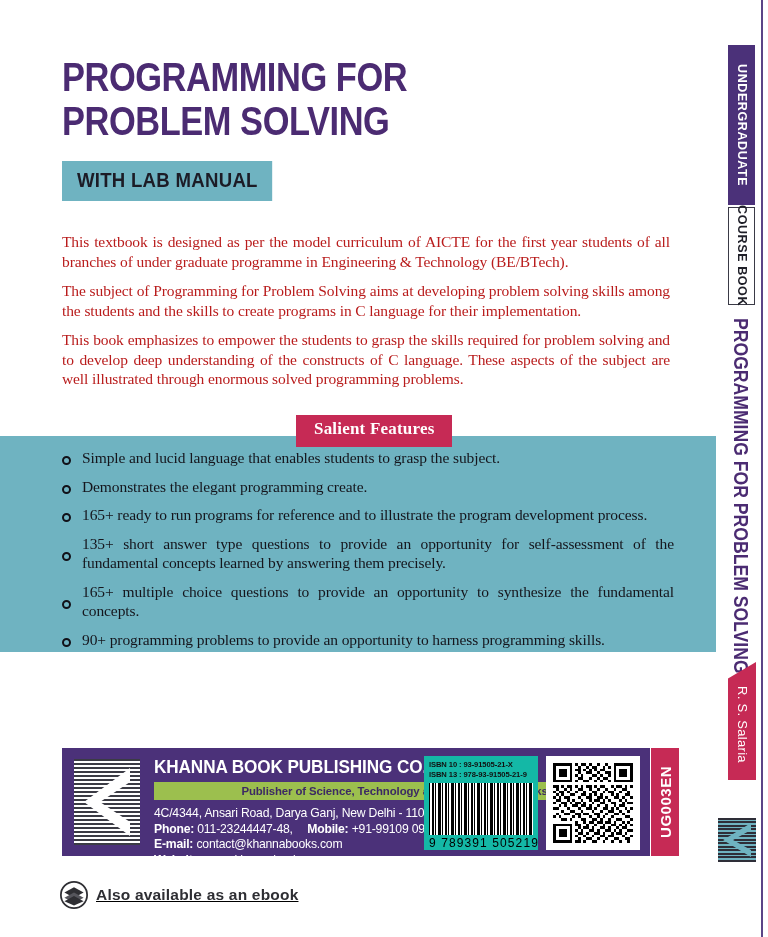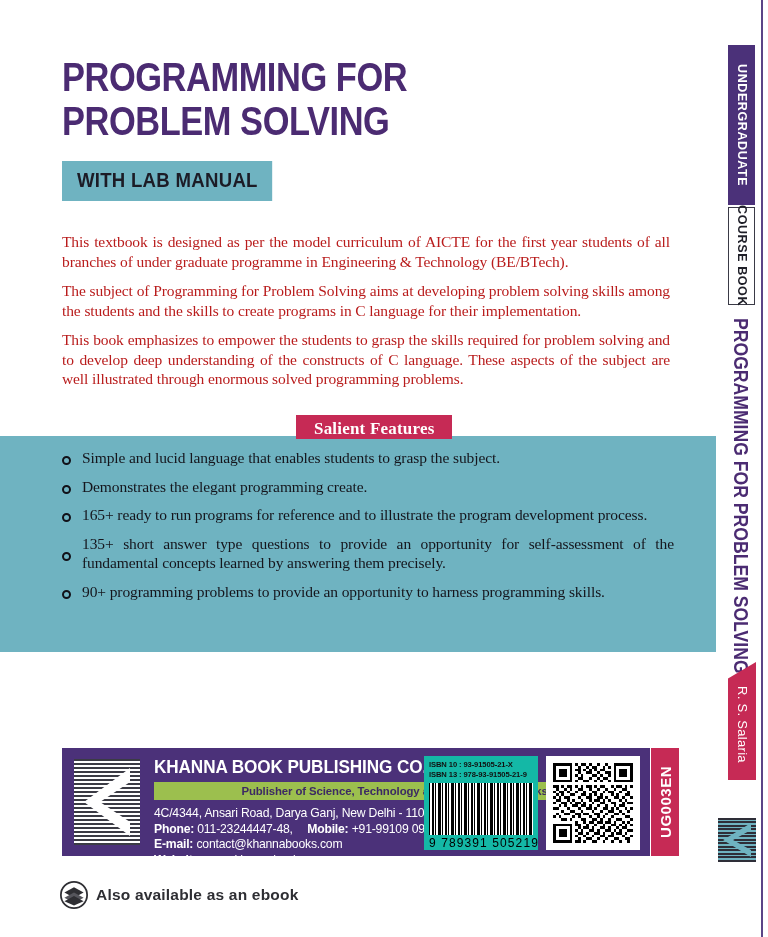--- a/index.html
+++ b/index.html
@@ -78,21 +78,21 @@
   }
   .features-title {
     position: absolute;
     left: 296px;
     top: 415px;
     background: #c62a55;
     color: #ffffff;
     font-family: "Liberation Serif", serif;
     font-weight: bold;
     font-size: 17px;
-    padding: 4px 18px 0 18px;
+    padding: 4px 18px 8px 18px;
     letter-spacing: 0.2px;
     z-index: 3;
   }
   .features-list {
     position: absolute;
     left: 62px;
     top: 448px;
     width: 612px;
     z-index: 2;
   }
@@ -277,20 +277,21 @@
     white-space: nowrap;
   }
 
   
   .ebook-note {
     position: absolute;
     left: 60px;
     top: 881px;
     display: flex;
     align-items: center;
+    text-decoration: underline;
   }
   .ebook-icon {
     width: 28px; height: 28px;
     flex: 0 0 auto;
   }
   .ebook-label {
     margin-left: 8px;
     font-family: "Liberation Sans", sans-serif;
     font-weight: bold;
     font-size: 15.5px;
@@ -449,20 +450,24 @@
     <span class="feature-bullet"></span>
     <span class="feature-text">Demonstrates the elegant programming create.</span>
   </div>
   <div class="feature-item">
     <span class="feature-bullet"></span>
     <span class="feature-text">165+ ready to run programs for reference and to illustrate the program development process.</span>
   </div>
   <div class="feature-item">
     <span class="feature-bullet"></span>
     <span class="feature-text">135+ short answer type questions to provide an opportunity for self-assessment of the fundamental concepts learned by answering them precisely.</span>
+  </div>
+  <div class="feature-item">
+    <span class="feature-bullet"></span>
+    <span class="feature-text">165+ multiple choice questions to provide an opportunity to synthesize the fundamental concepts.</span>
   </div>
   <div class="feature-item">
     <span class="feature-bullet"></span>
     <span class="feature-text">90+ programming problems to provide an opportunity to harness programming skills.</span>
   </div>
 </div>
 
 <div class="publisher-block">
   <div class="pub-logo-wrap">
     <div class="pub-logo">

